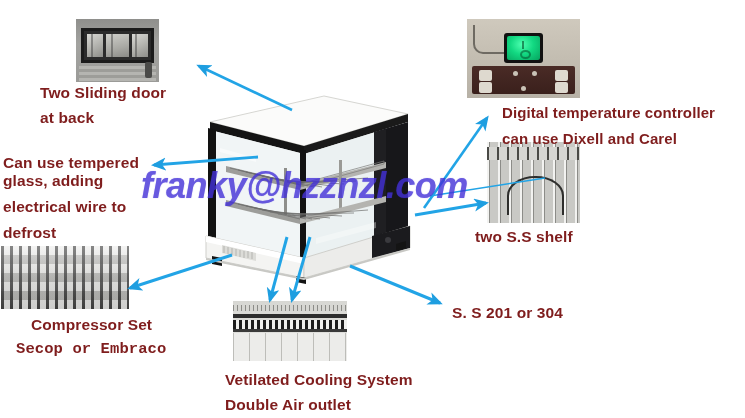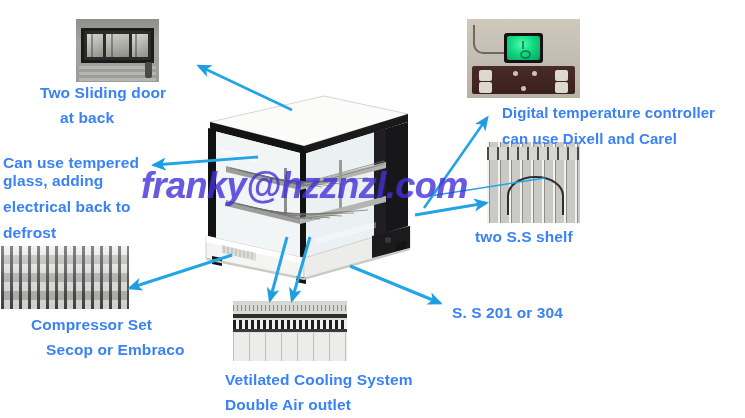--- a/index.html
+++ b/index.html
@@ -9,21 +9,21 @@
     font-family:"Liberation Sans", sans-serif;
     background:#ffffff;
   }
   .stage{position:absolute;inset:0;width:745px;height:418px;}
 
   
   .anno{
     position:absolute;
     font-family:"Liberation Sans", sans-serif;
     font-weight:bold;
-    color:#3b82f6;
+    color:#7f1d1d;
     font-size:15.5px;
     line-height:25px;
     letter-spacing:0.1px;
     white-space:nowrap;
     z-index:40;
   }
   .anno.small{font-size:15px;}
 
   
   .thumb{position:absolute;overflow:hidden;z-index:30;background:#9a9a9a;}
@@ -271,29 +271,29 @@
     <line x1="424" y1="208" x2="487" y2="118" stroke="#22a4e6" stroke-width="2.6" marker-end="url(#ahb)"></line>
 
     <line x1="415" y1="215" x2="486" y2="203" stroke="#22a4e6" stroke-width="3" marker-end="url(#ahb)"></line>
 
     <line x1="545" y1="178" x2="430" y2="196" stroke="#22a4e6" stroke-width="1.6"></line>
   </svg>
 
   <div class="watermark">franky@hzznzl.com</div>
 
   <div class="anno" style="left:40px;top:80px;">Two Sliding door</div>
-  <div class="anno" style="left:40px;top:105px;margin-left:20px;">at back</div>
+  <div class="anno" style="left:40px;top:105px;">at back</div>
 
   <div class="anno" style="left:3px;top:142px;margin-top:8px;">Can use tempered</div>
   <div class="anno" style="left:3px;top:168px;text-align:center;">glass, adding</div>
-  <div class="anno" style="left:3px;top:194px;">electrical back to</div>
+  <div class="anno" style="left:3px;top:194px;">electrical wire to</div>
   <div class="anno" style="left:3px;top:220px;">defrost</div>
 
   <div class="anno" style="left:31px;top:312px;">Compressor Set</div>
-  <div class="anno" style="left:46px;top:337px;">Secop or Embraco</div>
+  <div class="anno" style="left:16px;top:337px;font-family:Liberation Mono, monospace;">Secop or Embraco</div>
 
   <div class="anno" style="left:225px;top:367px;">Vetilated Cooling System</div>
   <div class="anno" style="left:225px;top:392px;">Double Air outlet</div>
 
   <div class="anno" style="left:452px;top:300px;text-align:right;">S. S 201 or 304</div>
 
   <div class="anno small" style="left:502px;top:100px;">Digital temperature controller</div>
   <div class="anno small" style="left:502px;top:126px;">can use Dixell and Carel</div>
 
   <div class="anno" style="left:475px;top:224px;">two S.S shelf</div>

